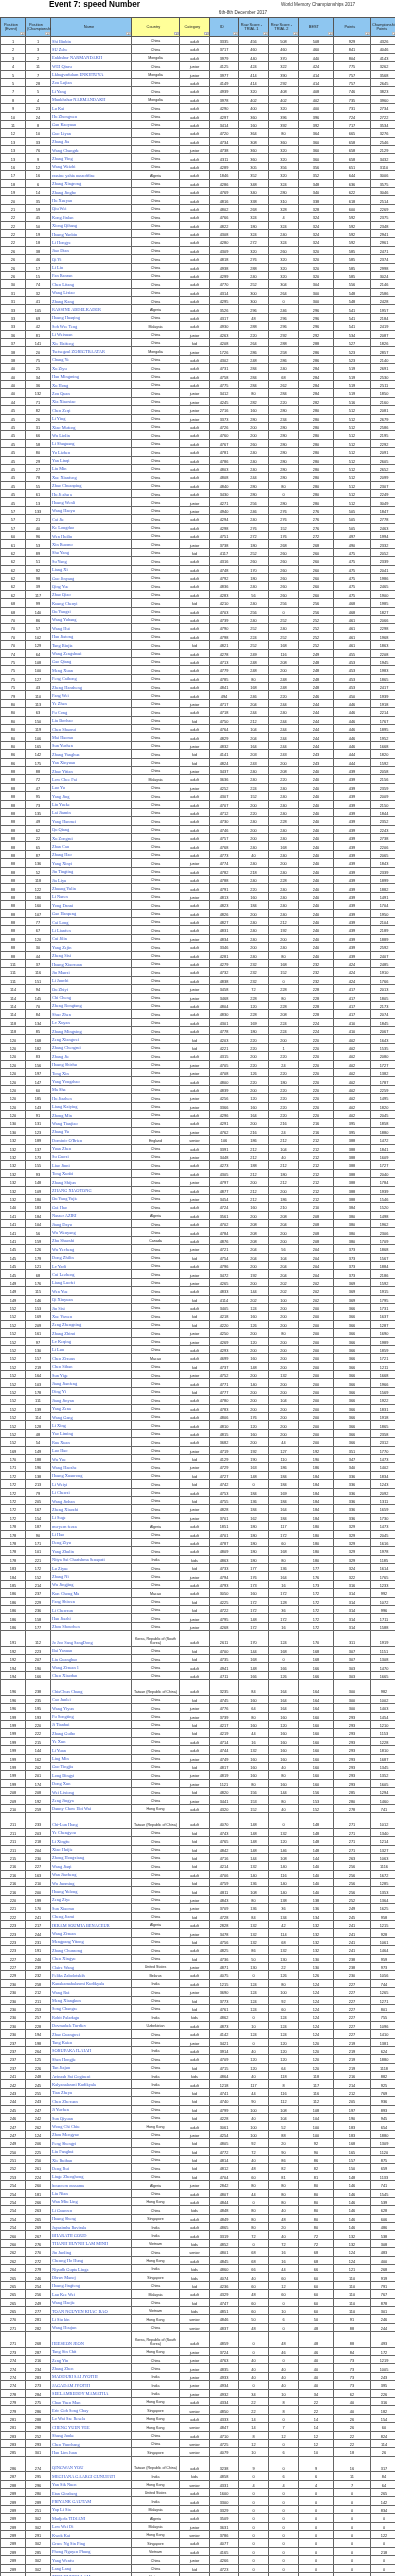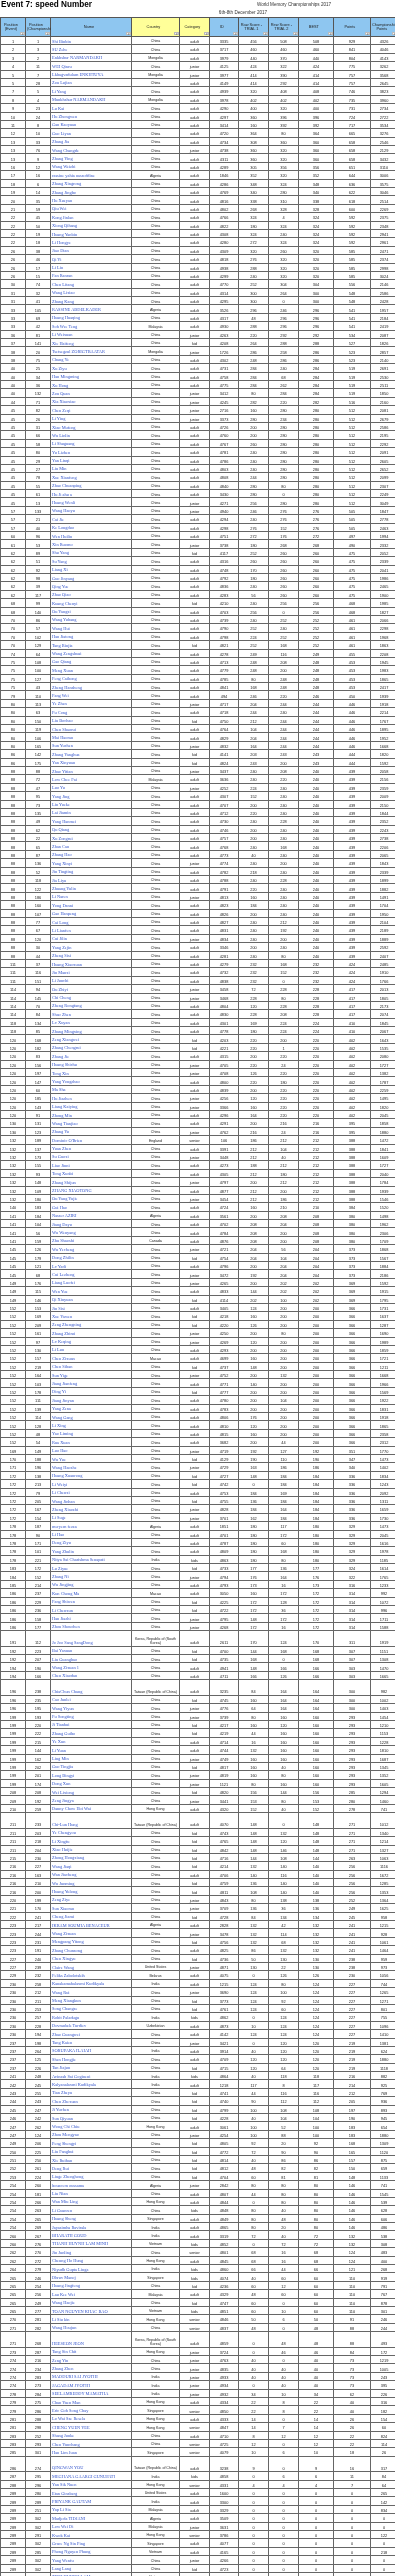--- a/index.html
+++ b/index.html
@@ -1,18 +1,18 @@
 <!DOCTYPE html>
 <html style="font-size:8.2px"><head>
 <meta charset="utf-8">
 <style>
   * { box-sizing: border-box; }
   body { margin: 0; background: #ffffff; width: 396px; font-family: "Liberation Sans", "DejaVu Sans", sans-serif; }
   .sheet { width: 396px; }
-  .title-row { display: flex; height: 9.3px; }
+  .title-row { display: flex; height: 9.3px; padding-left: 48px; }
   .event-title { font-weight: bold; font-size: 8.2px; line-height: 9.3px; padding-left: 1px; width: 130px; color: #000; }
   .champ-title { flex: 1; text-align: center; font-size: 4.6px; color: #333; line-height: 9.3px; padding-left: 62px; }
   .date-row { display: flex; height: 8.2px; }
   .date-text { flex: 1; text-align: center; font-size: 4.6px; color: #333; line-height: 8.2px; padding-left: 90px; }
   table { border-collapse: collapse; width: 396px; table-layout: fixed; font-size: 3.9px; }
   th { background: #8ec6f0; font-weight: normal; font-size: 3.9px; color: #222; height: 18.5px; border: 0.5px solid #555; position: relative; padding: 0.5px 5.2px 0.5px 1px; line-height: 1.15; }
   th.yellow { background: #ffff99; }
   th .dd { position: absolute; right: 0.5px; bottom: 0.5px; width: 4.1px; height: 3.6px; background: #f4f4f4; border: 0.5px solid #bbb; font-size: 2.6px; line-height: 3.1px; text-align: center; color: #666; }
   td { border: 0.5px solid #666; height: 8.4px; text-align: center; color: #222; padding: 0 1px; font-family: "Liberation Sans Narrow", "Liberation Sans", sans-serif; font-size: 3.9px; vertical-align: bottom; line-height: 1.1; }
   td.name { text-align: left; color: #3354cc; font-family: "Liberation Serif", "DejaVu Serif", serif; font-size: 4.4px; white-space: nowrap; overflow: hidden; }

